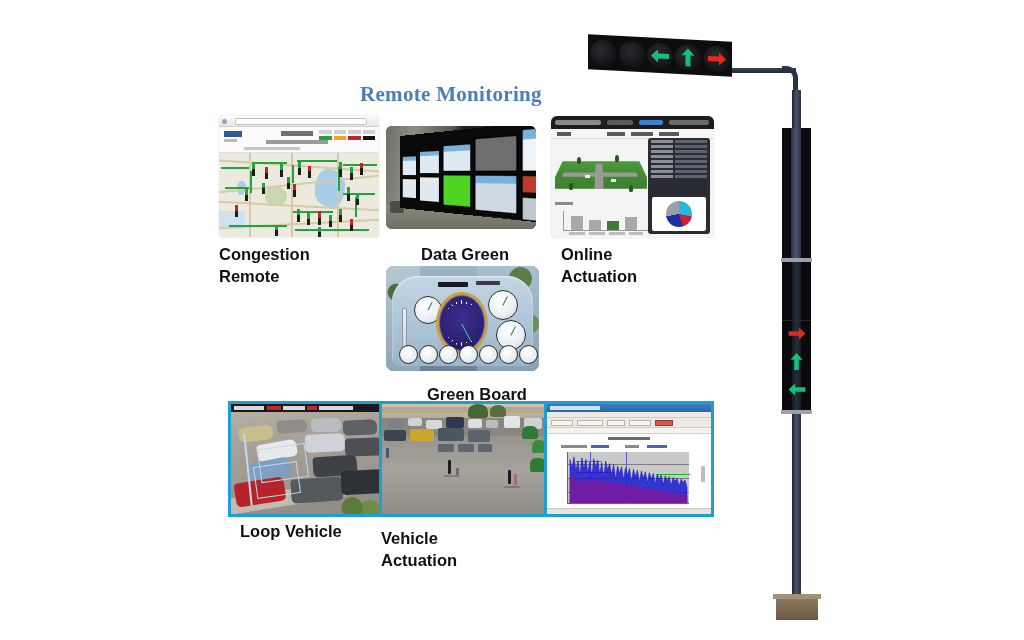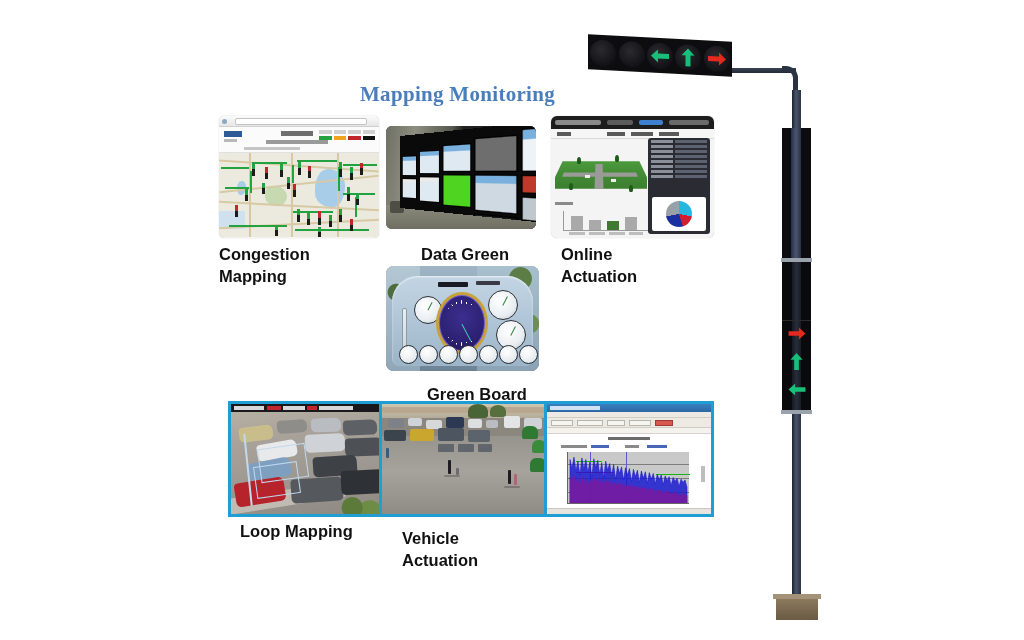--- a/index.html
+++ b/index.html
@@ -473,21 +473,21 @@
   .pole-base .plate {
     position: absolute; left: -3px; top: -4px; width: 48px; height: 5px;
     background: #a39178;
   }
 </style>
 </head>
 <body>
 
 <div id="stage">
 
-  <div class="title">Mapping Monitoring</div>
+  <div class="title">Remote Monitoring</div>
 
   <div class="thumb" id="thumb-congestion">
     <div class="brw-bar">
       <span class="dotL"></span>
       <span class="urlbox"></span>
     </div>
     <div class="map-head">
       <span class="logo"></span>
       <span class="sub1"></span>
       <span class="ctr1"></span>
@@ -624,21 +624,21 @@
           <i style="height:5px;background:#23a33f"></i>
           <i style="height:6px;background:#1b1b1b"></i>
         </span>
       <span class="mc-mark" style="left:99px;top:74px;height:10px">
           <i style="height:5px;background:#23a33f"></i>
           <i style="height:5px;background:#1b1b1b"></i>
         </span>
     </div>
   </div>
   <div class="caption" style="left:219px; top:244px;">Congestion
-Mapping</div>
+Remote</div>
 
   <div class="thumb" id="thumb-datacentre">
     <div class="dc-wallbg"></div>
     <div class="dc-floor"></div>
     <div class="dc-chair"></div>
     <div class="dc-wall">
       <span class="dc-mon" style="left:2px;  top:20px; width:16px; height:20px;">
           <i class="bar" style="display:block"></i>
         </span>
       <span class="dc-mon" style="left:2px;  top:42px; width:16px; height:20px;">
@@ -892,22 +892,22 @@
               <path d="M 2 51 L 2.00 7.53 L 3.98 16.52 L 5.97 5.08 L 7.95 18.97 L 9.93 9.17 L 11.92 23.05 L 13.90 5.90 L 15.88 17.33 L 17.86 7.53 L 19.85 20.60 L 21.83 9.98 L 23.81 24.68 L 25.80 6.72 L 27.78 15.70 L 29.76 8.35 L 31.75 22.23 L 33.73 10.80 L 35.71 25.50 L 37.69 9.17 L 39.68 18.15 L 41.66 11.62 L 43.64 23.87 L 45.63 12.43 L 47.61 27.13 L 49.59 14.07 L 51.58 21.42 L 53.56 14.88 L 55.54 27.95 L 57.53 15.70 L 59.51 23.05 L 61.49 16.52 L 63.47 29.58 L 65.46 17.33 L 67.44 24.68 L 69.42 18.15 L 71.41 30.40 L 73.39 18.97 L 75.37 26.32 L 77.36 19.78 L 79.34 31.22 L 81.32 20.60 L 83.31 27.13 L 85.29 21.42 L 87.27 32.03 L 89.25 22.23 L 91.24 27.95 L 93.22 23.05 L 95.20 32.85 L 97.19 23.87 L 99.17 28.77 L 101.15 24.68 L 103.14 33.67 L 105.12 25.50 L 107.10 29.58 L 109.08 26.32 L 111.07 34.48 L 113.05 27.13 L 115.03 30.40 L 117.02 27.95 L 119.00 35.30 L 119.00 51 Z" fill="#1a1ad0" fill-opacity="0.85" stroke="#1a1ad0" stroke-width="0.6"></path>
               <path d="M 2 51 L 2.00 25.50 L 3.98 28.77 L 5.97 23.05 L 7.95 32.03 L 9.93 26.32 L 11.92 33.67 L 13.90 24.68 L 15.88 30.40 L 17.86 27.13 L 19.85 34.48 L 21.83 27.95 L 23.81 32.03 L 25.80 25.50 L 27.78 29.58 L 29.76 26.32 L 31.75 32.85 L 33.73 27.13 L 35.71 35.30 L 37.69 27.95 L 39.68 31.22 L 41.66 28.77 L 43.64 33.67 L 45.63 29.58 L 47.61 36.12 L 49.59 30.40 L 51.58 32.85 L 53.56 31.22 L 55.54 36.93 L 57.53 32.03 L 59.51 34.48 L 61.49 32.85 L 63.47 37.75 L 65.46 33.67 L 67.44 35.30 L 69.42 34.48 L 71.41 38.57 L 73.39 35.30 L 75.37 36.12 L 77.36 36.12 L 79.34 39.38 L 81.32 36.93 L 83.31 36.93 L 85.29 37.75 L 87.27 40.20 L 89.25 38.57 L 91.24 37.75 L 93.22 39.38 L 95.20 41.02 L 97.19 40.20 L 99.17 38.57 L 101.15 41.02 L 103.14 41.83 L 105.12 41.83 L 107.10 39.38 L 109.08 42.65 L 111.07 42.65 L 113.05 43.47 L 115.03 40.20 L 117.02 44.28 L 119.00 43.47 L 119.00 51 Z" fill="#7a1a9e" fill-opacity="0.85" stroke="#7a1a9e" stroke-width="0.6"></path>
             </svg>
           </div>
         <span class="gt-ylab"></span>
         <div class="gt-scroll"></div>
       </div>
     </div>
   </div>
 
-  <div class="caption" style="left:240px; top:521px;">Loop Mapping</div>
-  <div class="caption" style="left:402px; top:528px;">Vehicle
+  <div class="caption" style="left:240px; top:521px;">Loop Vehicle</div>
+  <div class="caption" style="left:381px; top:528px;">Vehicle
 Actuation</div>
 
   <div id="signal-assembly">
 
     <div class="mast-arm"></div>
     <div class="mast-elbow"></div>
 
     <div class="lamp-box">
       <span class="lamp"></span>
       <span class="lamp"></span>

